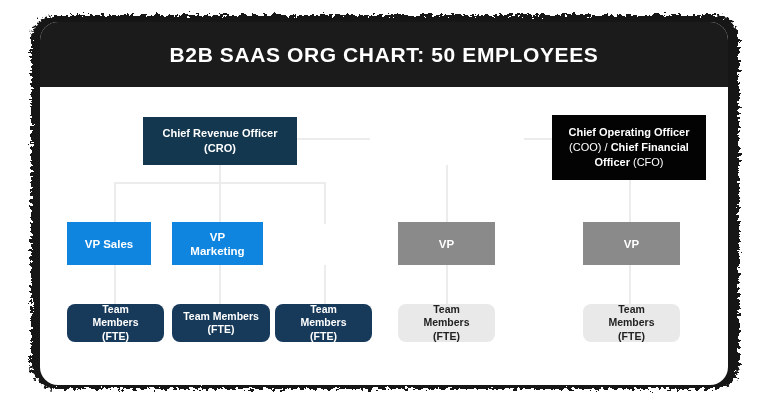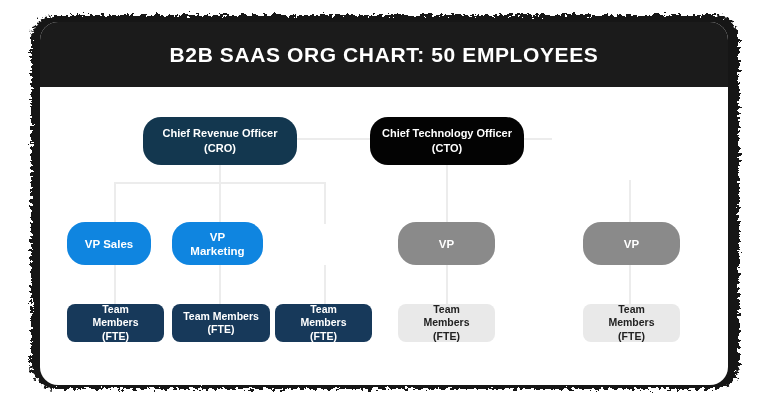--- a/index.html
+++ b/index.html
@@ -24,21 +24,21 @@
   .ln-d3{left:284px;top:160px;height:42px;}
   .ln-cto-down{left:406px;top:143px;height:59px;}
   .ln-coo-down{left:589px;top:158px;height:44px;}
   .ln-t1{left:74px; top:243px;height:40px;}
   .ln-t2{left:179px;top:243px;height:40px;}
   .ln-t3{left:284px;top:243px;height:40px;}
   .ln-t4{left:406px;top:243px;height:40px;}
   .ln-t5{left:589px;top:243px;height:40px;}
 
   
-  .box{position:absolute;border-radius:18px;display:flex;flex-direction:column;
+  .box{position:absolute;border-radius:0;display:flex;flex-direction:column;
        align-items:center;justify-content:center;text-align:center;color:#fff;
        box-sizing:border-box;padding:6px 11px;}
   .box .t{font-weight:700;font-size:11px;line-height:15px;display:block;}
   .box .s{font-weight:700;font-size:11px;line-height:15px;display:block;}
   .rich{font-size:11px;line-height:15px;font-weight:400;}
   .rich b{font-weight:700;}
 
   .b-cro{left:103px;top:95px;width:154px;height:48px;background:var(--navy);}
   .b-cto{left:330px;top:95px;width:154px;height:48px;background:var(--black);}
   .b-coo{left:512px;top:93px;width:154px;height:65px;background:var(--black);}
@@ -91,23 +91,22 @@
     <div class="line vline ln-t1"></div>
     <div class="line vline ln-t2"></div>
     <div class="line vline ln-t3"></div>
     <div class="line vline ln-t4"></div>
     <div class="line vline ln-t5"></div>
 
     <div class="box b-cro">
       <span class="t">Chief Revenue Officer</span>
       <span class="s">(CRO)</span>
     </div>
-    <div class="box b-cto">
-      <span class="t">Chief Technology Officer</span>
-      <span class="s">(CTO)</span>
+    <div class="box b-coo">
+      <span class="rich"><b>Chief Operating Officer</b><span> (COO) / </span><b>Chief Financial Officer</b><span> (CFO)</span></span>
     </div>
 
     <div class="box b-vp1">
       <span class="vp">VP Sales</span>
     </div>
     <div class="box b-vp2">
       <span class="vp">VP Marketing</span>
     </div>
     <div class="box b-vp4">
       <span class="vp">VP</span>

